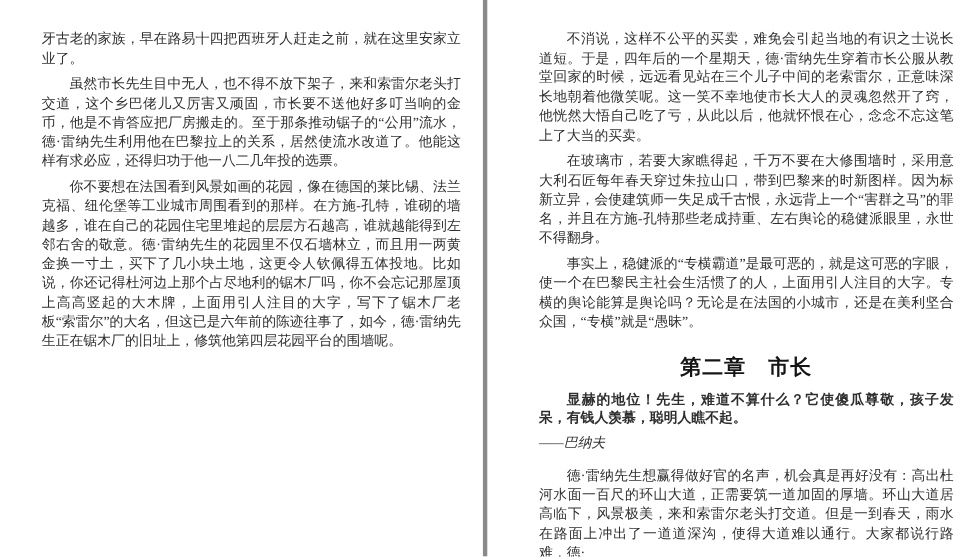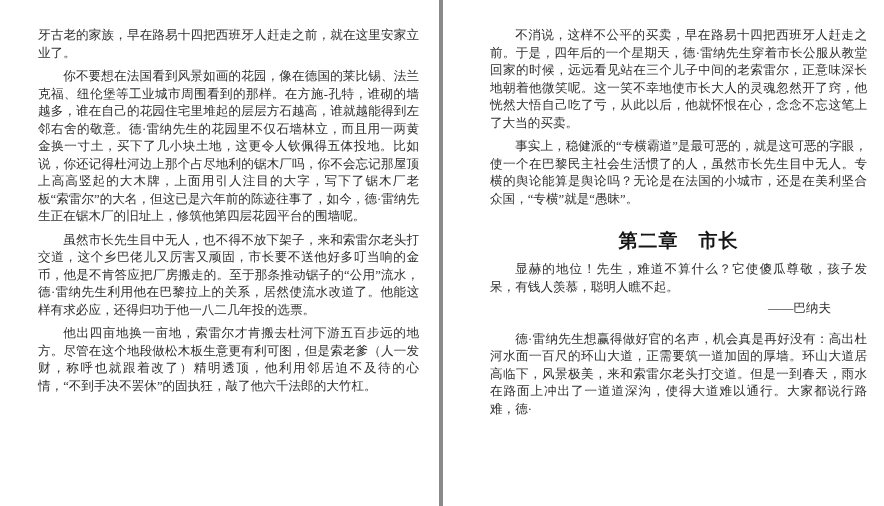--- a/index.html
+++ b/index.html
@@ -30,43 +30,43 @@
     word-break: break-all;
   }
   .no-indent { text-indent: 0; }
   .chapter-heading {
     margin: 21px 0 9px 0;
     font-size: 19px; line-height: 23px;
     font-weight: bold; text-align: center;
     color: var(--heading, #151515);
     letter-spacing: 1px;
   }
-  .epigraph { margin-bottom: 2px; }
+  .epigraph { margin-bottom: 2px; font-weight: bold; }
   .attribution {
     margin: 4px 36px 13px 0;
     font-size: 12.6px; line-height: 17.5px;
-    text-align: right; text-indent: 0;
+    text-indent: 0; font-style: italic;
   }
 </style>
 </head>
 <body>
 
 <div class="spread">
 
   <div class="page left-page">
     <p class="para no-indent">牙古老的家族，早在路易十四把西班牙人赶走之前，就在这里安家立业了。</p>
+    <p class="para">虽然市长先生目中无人，也不得不放下架子，来和索雷尔老头打交道，这个乡巴佬儿又厉害又顽固，市长要不送他好多叮当响的金币，他是不肯答应把厂房搬走的。至于那条推动锯子的“公用”流水，德·雷纳先生利用他在巴黎拉上的关系，居然使流水改道了。他能这样有求必应，还得归功于他一八二几年投的选票。</p>
     <p class="para">你不要想在法国看到风景如画的花园，像在德国的莱比锡、法兰克福、纽伦堡等工业城市周围看到的那样。在方施-孔特，谁砌的墙越多，谁在自己的花园住宅里堆起的层层方石越高，谁就越能得到左邻右舍的敬意。德·雷纳先生的花园里不仅石墙林立，而且用一两黄金换一寸土，买下了几小块土地，这更令人钦佩得五体投地。比如说，你还记得杜河边上那个占尽地利的锯木厂吗，你不会忘记那屋顶上高高竖起的大木牌，上面用引人注目的大字，写下了锯木厂老板“索雷尔”的大名，但这已是六年前的陈迹往事了，如今，德·雷纳先生正在锯木厂的旧址上，修筑他第四层花园平台的围墙呢。</p>
-    <p class="para">虽然市长先生目中无人，也不得不放下架子，来和索雷尔老头打交道，这个乡巴佬儿又厉害又顽固，市长要不送他好多叮当响的金币，他是不肯答应把厂房搬走的。至于那条推动锯子的“公用”流水，德·雷纳先生利用他在巴黎拉上的关系，居然使流水改道了。他能这样有求必应，还得归功于他一八二几年投的选票。</p>
-    <p class="para">他出四亩地换一亩地，索雷尔才肯搬去杜河下游五百步远的地方。尽管在这个地段做松木板生意更有利可图，但是索老爹（人一发财，称呼也就跟着改了）精明透顶，他利用邻居迫不及待的心情，“不到手决不罢休”的固执狂，敲了他六千法郎的大竹杠。</p>
   </div>
 
   <div class="divider"></div>
 
   <div class="page right-page">
-    <p class="para">不消说，这样不公平的买卖，早在路易十四把西班牙人赶走之前。于是，四年后的一个星期天，德·雷纳先生穿着市长公服从教堂回家的时候，远远看见站在三个儿子中间的老索雷尔，正意味深长地朝着他微笑呢。这一笑不幸地使市长大人的灵魂忽然开了窍，他恍然大悟自己吃了亏，从此以后，他就怀恨在心，念念不忘这笔上了大当的买卖。</p>
-    <p class="para">事实上，稳健派的“专横霸道”是最可恶的，就是这可恶的字眼，使一个在巴黎民主社会生活惯了的人，虽然市长先生目中无人。专横的舆论能算是舆论吗？无论是在法国的小城市，还是在美利坚合众国，“专横”就是“愚昧”。</p>
+    <p class="para">不消说，这样不公平的买卖，难免会引起当地的有识之士说长道短。于是，四年后的一个星期天，德·雷纳先生穿着市长公服从教堂回家的时候，远远看见站在三个儿子中间的老索雷尔，正意味深长地朝着他微笑呢。这一笑不幸地使市长大人的灵魂忽然开了窍，他恍然大悟自己吃了亏，从此以后，他就怀恨在心，念念不忘这笔上了大当的买卖。</p>
+    <p class="para">在玻璃市，若要大家瞧得起，千万不要在大修围墙时，采用意大利石匠每年春天穿过朱拉山口，带到巴黎来的时新图样。因为标新立异，会使建筑师一失足成千古恨，永远背上一个“害群之马”的罪名，并且在方施-孔特那些老成持重、左右舆论的稳健派眼里，永世不得翻身。</p>
+    <p class="para">事实上，稳健派的“专横霸道”是最可恶的，就是这可恶的字眼，使一个在巴黎民主社会生活惯了的人，上面用引人注目的大字。专横的舆论能算是舆论吗？无论是在法国的小城市，还是在美利坚合众国，“专横”就是“愚昧”。</p>
     <h2 class="chapter-heading">第二章　市长</h2>
     <p class="para epigraph">显赫的地位！先生，难道不算什么？它使傻瓜尊敬，孩子发呆，有钱人羡慕，聪明人瞧不起。</p>
     <p class="attribution">——巴纳夫</p>
     <p class="para">德·雷纳先生想赢得做好官的名声，机会真是再好没有：高出杜河水面一百尺的环山大道，正需要筑一道加固的厚墙。环山大道居高临下，风景极美，来和索雷尔老头打交道。但是一到春天，雨水在路面上冲出了一道道深沟，使得大道难以通行。大家都说行路难，德·</p>
   </div>
 
 </div>
 
 </body></html>

